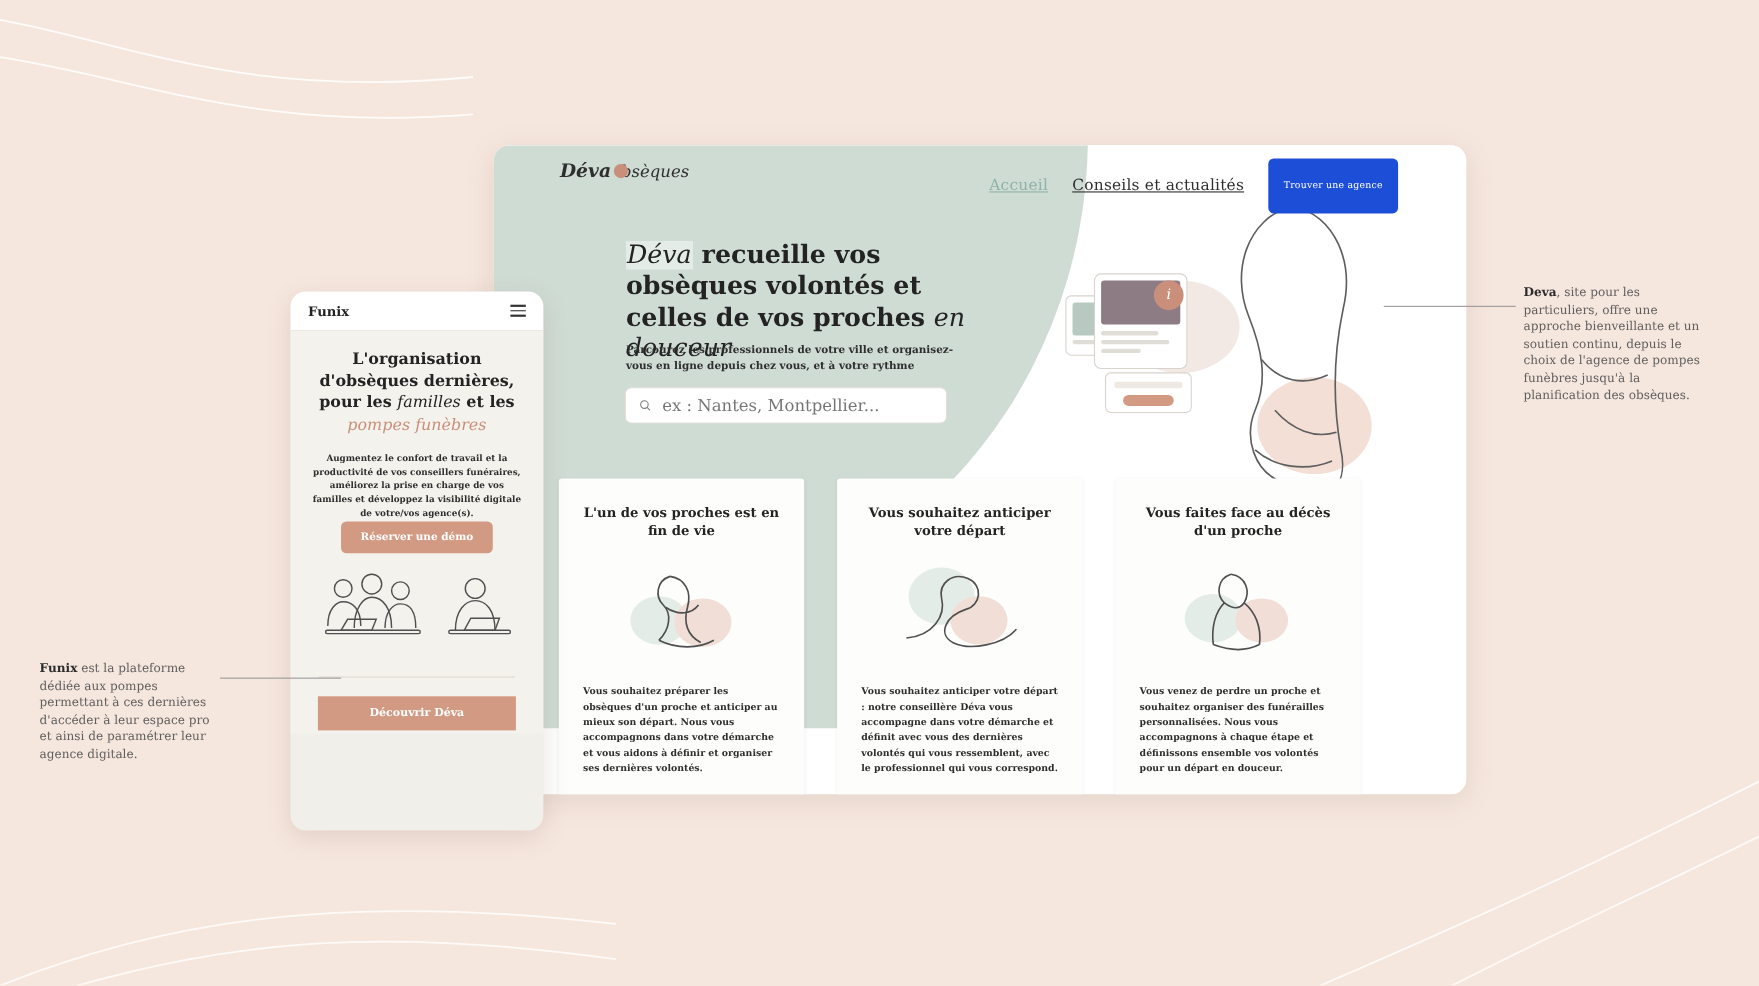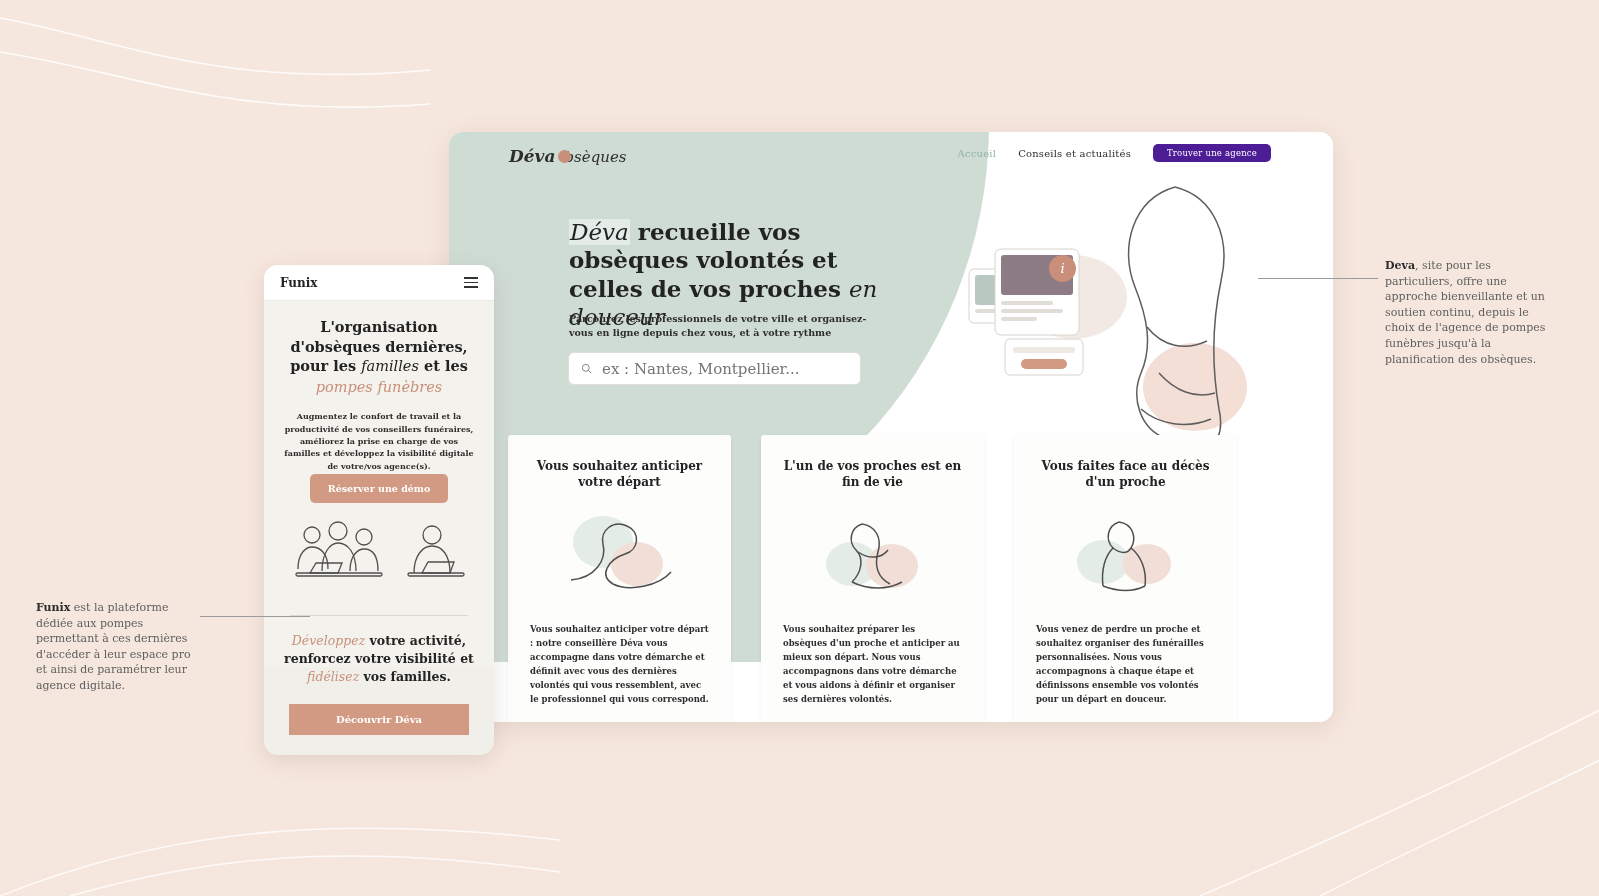--- a/index.html
+++ b/index.html
@@ -102,32 +102,33 @@
   }
   .d-nav-links {
     position: absolute;
     right: 62px;
     top: 12px;
     display: flex;
     align-items: center;
     gap: 22px;
   }
   .d-nav-link {
-    font-size: 10px;
+    font-size: 14px;
     font-family: "DejaVu Serif", serif;
     color: #2e2e2e;
     letter-spacing: .2px;
+    text-decoration: underline;
   }
   .d-nav-link.active { color: #8fb3a8; }
   .d-nav-cta {
-    background: #4c1d95;
+    background: #1d4ed8;
     color: #ffffff;
     font-size: 8.5px;
     font-family: "DejaVu Serif", serif;
-    padding: 4px 14px;
+    padding: 20px 14px;
     border-radius: 5px;
     letter-spacing: .2px;
   }
 
   
   .hero-title {
     position: absolute;
     left: 120px;
     top: 86px;
     width: 330px;
@@ -441,44 +442,44 @@
       <rect x="32" y="70" width="36" height="4" rx="2" fill="#e0ddd7"></rect>
       <rect x="36" y="92" width="78" height="36" rx="5" fill="#fff" stroke="#d8d4cd"></rect>
       <rect x="44" y="100" width="62" height="6" rx="3" fill="#eee9e2"></rect>
       <rect x="52" y="112" width="46" height="10" rx="5" fill="#d39a83"></rect>
     </g>
   </svg>
   <div class="info-badge">i</div>
 
   <div class="cards">
     <div class="card">
-      <div class="card-title">Vous souhaitez anticiper votre départ</div>
-      <div class="card-illu">
-        <svg width="130" height="96" viewBox="0 0 130 96">
-          <ellipse cx="48" cy="36" rx="30" ry="26" fill="#dde7e1" opacity=".8"></ellipse>
-          <ellipse cx="82" cy="58" rx="26" ry="22" fill="#f1ded6"></ellipse>
-          <path d="M16 74 C 40 72, 52 54, 48 38 C 45 24, 58 14, 72 20 C 86 26, 84 44, 70 48 C 52 54, 44 70, 58 78 C 74 86, 104 80, 116 66" stroke="#4f4f4f" stroke-width="1.5" fill="none"></path>
-        </svg>
-      </div>
-      <div class="card-body">Vous souhaitez anticiper votre départ : notre conseillère Déva vous accompagne dans votre démarche et définit avec vous des dernières volontés qui vous ressemblent, avec le professionnel qui vous correspond.</div>
-    </div>
-
-    <div class="card">
       <div class="card-title">L'un de vos proches est en fin de vie</div>
       <div class="card-illu">
         <svg width="130" height="96" viewBox="0 0 130 96">
           <ellipse cx="44" cy="58" rx="26" ry="22" fill="#dde7e1" opacity=".8"></ellipse>
           <ellipse cx="84" cy="60" rx="26" ry="22" fill="#f1ded6"></ellipse>
           <path d="M54 18 C 42 22, 40 36, 48 44 C 56 52, 54 66, 44 76" stroke="#4f4f4f" stroke-width="1.5" fill="none"></path>
           <path d="M54 18 C 68 20, 74 32, 70 46 C 66 60, 70 72, 82 78" stroke="#4f4f4f" stroke-width="1.5" fill="none"></path>
           <path d="M44 76 C 60 84, 80 84, 94 76" stroke="#4f4f4f" stroke-width="1.5" fill="none"></path>
           <path d="M50 46 C 62 54, 74 52, 80 44" stroke="#4f4f4f" stroke-width="1.5" fill="none"></path>
         </svg>
       </div>
       <div class="card-body">Vous souhaitez préparer les obsèques d'un proche et anticiper au mieux son départ. Nous vous accompagnons dans votre démarche et vous aidons à définir et organiser ses dernières volontés.</div>
+    </div>
+
+    <div class="card">
+      <div class="card-title">Vous souhaitez anticiper votre départ</div>
+      <div class="card-illu">
+        <svg width="130" height="96" viewBox="0 0 130 96">
+          <ellipse cx="48" cy="36" rx="30" ry="26" fill="#dde7e1" opacity=".8"></ellipse>
+          <ellipse cx="82" cy="58" rx="26" ry="22" fill="#f1ded6"></ellipse>
+          <path d="M16 74 C 40 72, 52 54, 48 38 C 45 24, 58 14, 72 20 C 86 26, 84 44, 70 48 C 52 54, 44 70, 58 78 C 74 86, 104 80, 116 66" stroke="#4f4f4f" stroke-width="1.5" fill="none"></path>
+        </svg>
+      </div>
+      <div class="card-body">Vous souhaitez anticiper votre départ : notre conseillère Déva vous accompagne dans votre démarche et définit avec vous des dernières volontés qui vous ressemblent, avec le professionnel qui vous correspond.</div>
     </div>
 
     <div class="card">
       <div class="card-title">Vous faites face au décès d'un proche</div>
       <div class="card-illu">
         <svg width="130" height="96" viewBox="0 0 130 96">
           <ellipse cx="42" cy="56" rx="26" ry="22" fill="#dde7e1" opacity=".8"></ellipse>
           <ellipse cx="86" cy="58" rx="24" ry="20" fill="#f1ded6"></ellipse>
           <path d="M58 16 C 46 20, 44 34, 52 42 C 44 50, 40 64, 42 80" stroke="#4f4f4f" stroke-width="1.5" fill="none"></path>
           <path d="M58 16 C 72 18, 76 32, 70 42 C 80 50, 86 64, 84 80" stroke="#4f4f4f" stroke-width="1.5" fill="none"></path>
@@ -528,23 +529,20 @@
           <circle cx="150" cy="20" r="9"></circle>
           <path d="M132 58 C 132 40, 141 31, 150 31 C 160 31, 168 40, 168 58"></path>
           <rect x="126" y="58" width="56" height="3" rx="1.5"></rect>
           <path d="M140 58 L 146 47 L 172 47 L 168 58 Z"></path>
         </g>
       </svg>
     </div>
 
     <div class="ph-divider"></div>
 
-    <div class="ph-title2">
-      <span class="cursive-pink">Développez</span><span> votre activité, renforcez votre visibilité et </span><span class="cursive-pink">fidélisez</span><span> vos familles.</span>
-    </div>
     <span class="ph-btn2">Découvrir Déva</span>
   </div>
 </div>
 
 <div class="callout callout-left">
   <b>Funix</b><span> est la plateforme dédiée aux pompes permettant à ces dernières d'accéder à leur espace pro et ainsi de paramétrer leur agence digitale.</span>
 </div>
 <div class="lead-line" style="left:200px;top:616px;width:110px;"></div>
 
 <div class="callout callout-right">

